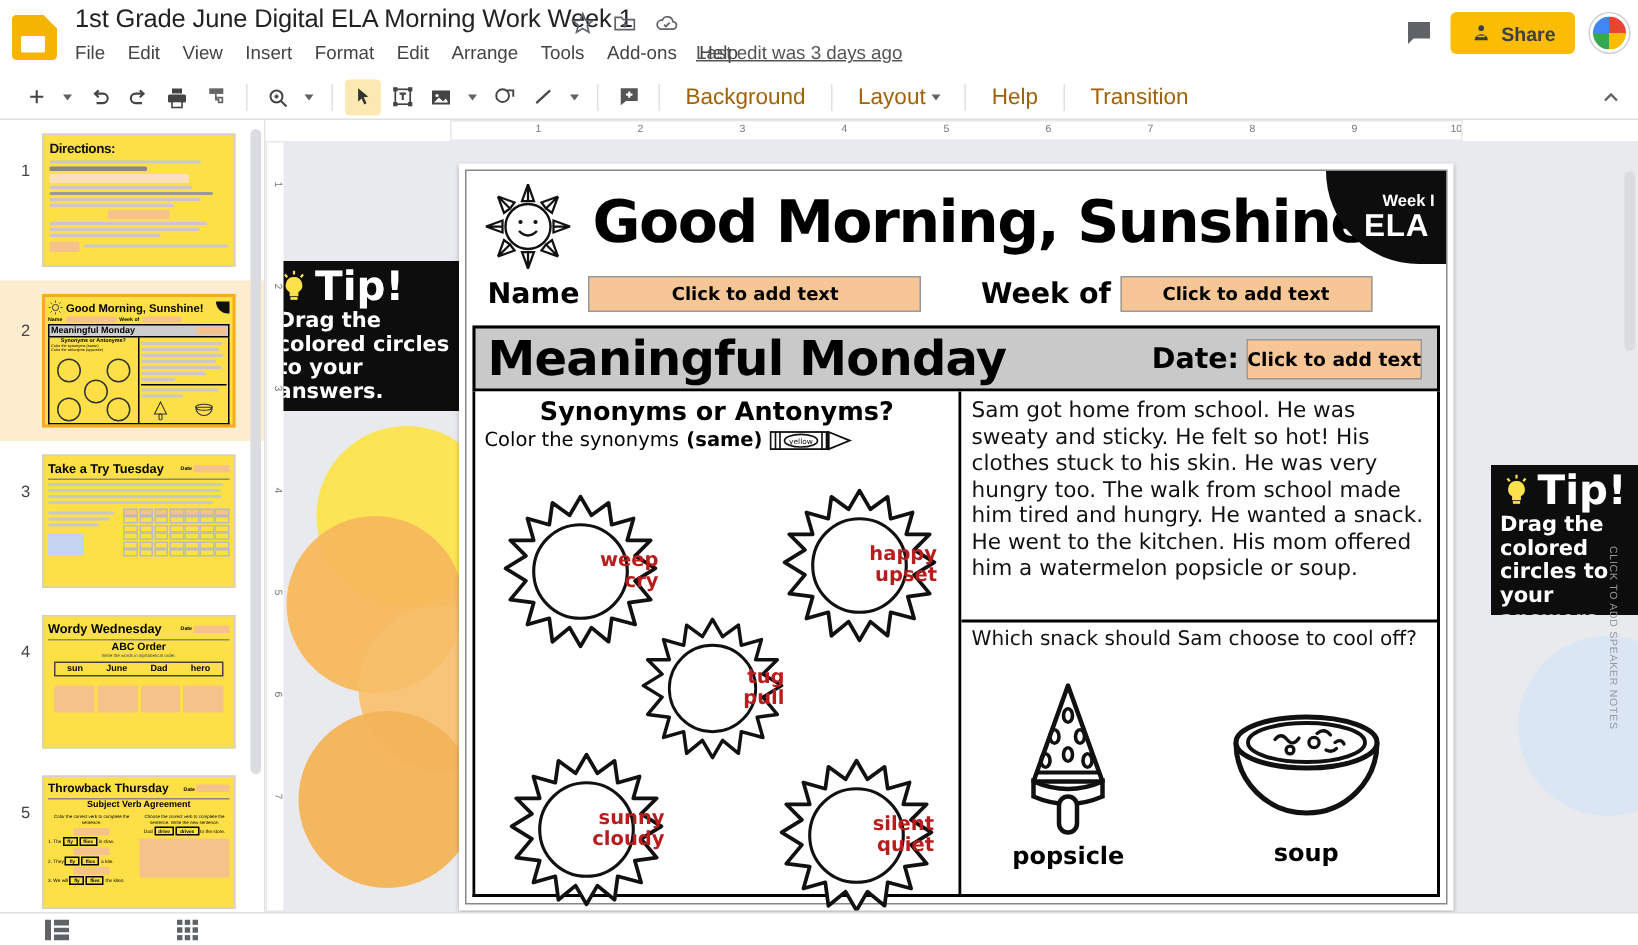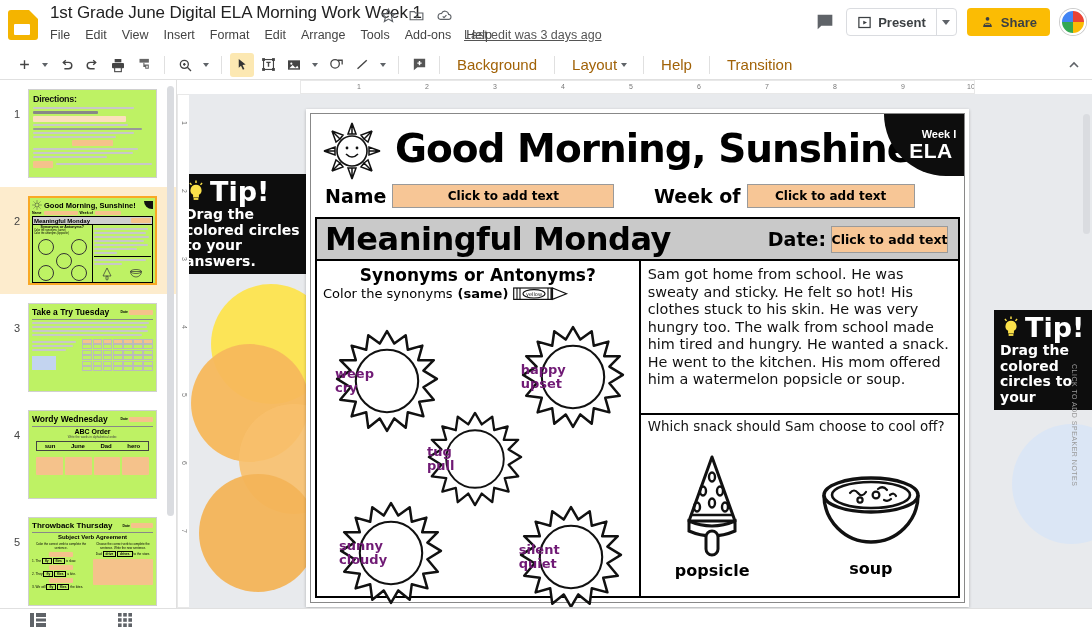--- a/index.html
+++ b/index.html
@@ -89,21 +89,21 @@
 
   
   .filmstrip {
     position: absolute; left: 0; top: 0; width: 177px; height: 528px;
     background: #fff; overflow: hidden; border-right: 1px solid #e0e0e0;
   }
   .thumb-row { position: relative; height: 107px; padding: 9px 10px 0 28px; }
   .thumb-row.active { background: #fdeccd; }
   .thumb-num { position: absolute; left: 14px; top: 28px; font-size: 11px; color: #444; }
   .thumb {
-    width: 129px; height: 89px; background: #bef264;
+    width: 129px; height: 89px; background: #fde047;
     border: 1px solid #d0d0d0; position: relative; overflow: hidden; cursor: pointer;
   }
   .thumb-row.active .thumb { border: 2px solid #f9a825; }
   .fs-scroll { position: absolute; right: 2px; top: 6px; width: 7px; height: 430px; background: #dadce0; border-radius: 4px; }
 
   
   .mini { font-family: "Liberation Sans", sans-serif; position: absolute; inset: 0; padding: 4px; }
   .mini-h1 { font-size: 9px; font-weight: bold; color: #111; letter-spacing: -0.3px; }
   .mini-line { height: 2px; background: #c8c8c8; margin: 2px 0; border-radius: 1px; }
   .mini-orange { background: #f5c28b; height: 6px; border-radius: 1px; }
@@ -185,23 +185,23 @@
 
   .syn-title { text-align: center; font-size: 17px; font-weight: bold; margin-top: 4px; font-family: "DejaVu Sans", sans-serif; }
   .syn-line { display: flex; align-items: center; gap: 5px; font-size: 13px; margin: 1px 0 0 6px; font-family: "DejaVu Sans", sans-serif; }
   .syn-line b { font-weight: bold; }
   .crayon { display: inline-flex; align-items: center; }
 
   .suns { position: absolute; left: 0; top: 62px; right: 0; bottom: 2px; }
   .sunb { position: absolute; width: 104px; height: 104px; }
   .sunb .wt {
     position: absolute; inset: 0; display: flex; flex-direction: column;
-    align-items: flex-start; justify-content: center;
+    align-items: flex-end; justify-content: center;
     font-size: 13px; font-weight: bold; font-family: "DejaVu Sans", sans-serif;
-    line-height: 1.05; color: #701a75;
+    line-height: 1.05; color: #b91c1c;
   }
 
   .passage {
     position: absolute; left: 7px; top: 5px; right: 7px;
     font-size: 14.4px; line-height: 1.22; color: #111;
     font-family: "DejaVu Sans", sans-serif;
   }
   .qdiv { position: absolute; left: 0; right: 0; top: 152px; height: 2px; background: #000; }
   .question {
     position: absolute; left: 7px; top: 158px; right: 7px;
@@ -269,32 +269,20 @@
       <span>Tools</span>
       <span>Add-ons</span>
       <span>Help</span>
     </div>
     <div class="lastedit">Last edit was 3 days ago</div>
 
     <div class="hdr-right">
       <svg class="comment-btn" viewBox="0 0 24 24" fill="#5f6368">
         <path d="M4 4h16v12H8l-4 4z"></path>
       </svg>
-      <div class="present-group">
-        <div class="present-main">
-          <svg width="15" height="15" viewBox="0 0 24 24" fill="none" stroke="#3c4043" stroke-width="2">
-            <rect x="3" y="4" width="18" height="16"></rect>
-              <polygon points="10,9 16,12 10,15" fill="#3c4043" stroke="none"></polygon>
-          </svg>
-          <span class="lbl">Present</span>
-        </div>
-        <div class="present-caret">
-            <i class="caret-dn"></i>
-          </div>
-      </div>
       <div class="share-btn">
         <svg width="15" height="15" viewBox="0 0 24 24" fill="#3c4043">
           <circle cx="12" cy="6" r="3"></circle>
             <path d="M5 19c0-4 3.2-6.5 7-6.5s7 2.5 7 6.5z"></path>
             <rect x="8" y="14" width="8" height="1.6" fill="#fbbc04"></rect>
         </svg>
         <span class="lbl">Share</span>
       </div>
       <div class="avatar"></div>
     </div>

